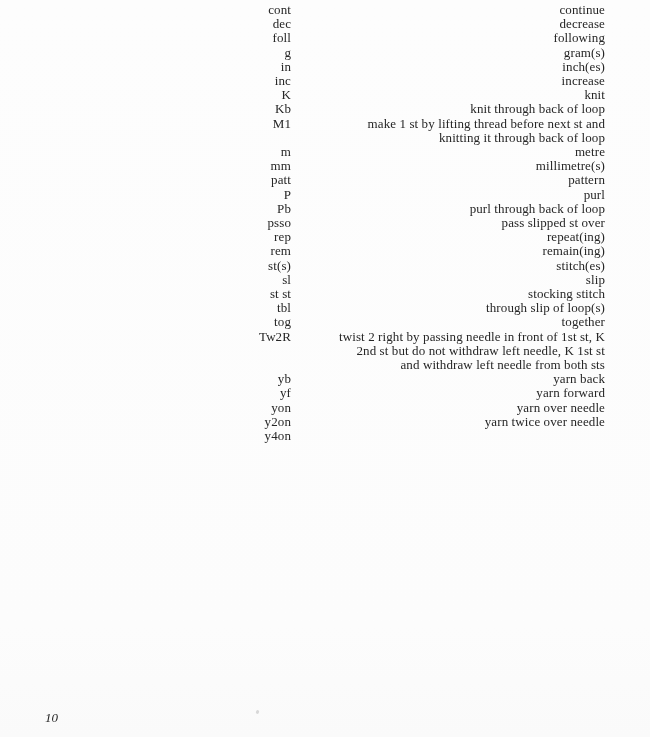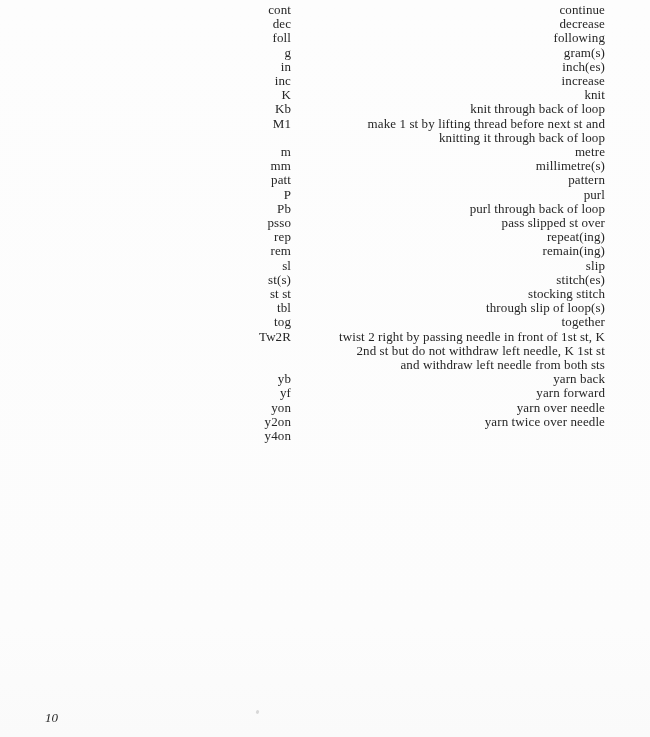--- a/index.html
+++ b/index.html
@@ -129,26 +129,26 @@
       </div>
       <div class="row">
         <span class="term">rep</span>
         <span class="def">repeat(ing)</span>
       </div>
       <div class="row">
         <span class="term">rem</span>
         <span class="def">remain(ing)</span>
       </div>
       <div class="row">
+        <span class="term">st(s)</span>
+        <span class="def">stitch(es)</span>
+      </div>
+      <div class="row">
         <span class="term">sl</span>
         <span class="def">slip</span>
-      </div>
-      <div class="row">
-        <span class="term">st(s)</span>
-        <span class="def">stitch(es)</span>
       </div>
       <div class="row">
         <span class="term">st st</span>
         <span class="def">stocking stitch</span>
       </div>
       <div class="row">
         <span class="term">tbl</span>
         <span class="def">through slip of loop(s)</span>
       </div>
       <div class="row">

